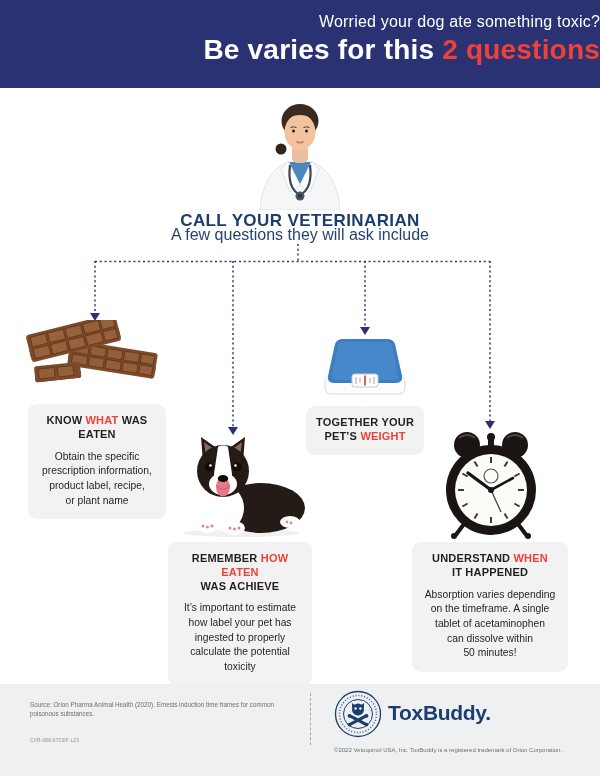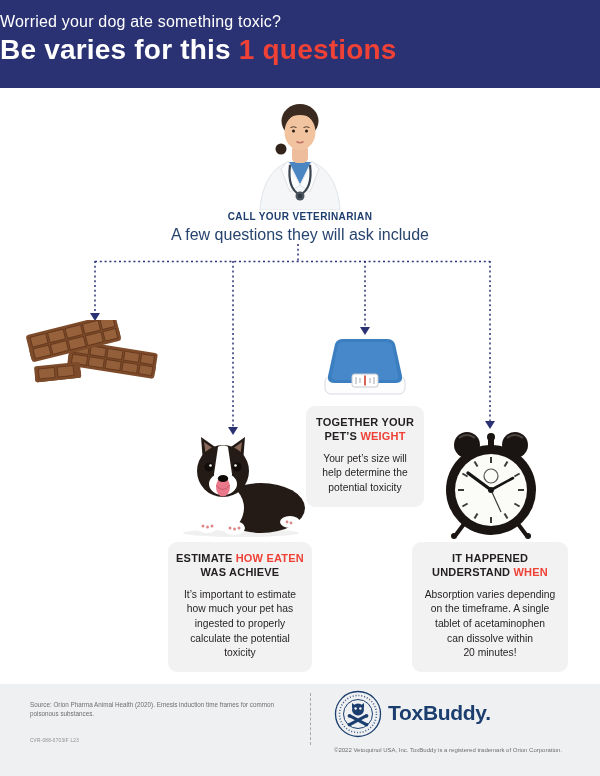--- a/index.html
+++ b/index.html
@@ -1,29 +1,29 @@
 <!DOCTYPE html>
 <html><head>
 <meta charset="utf-8">
 <style>
   * { margin:0; padding:0; box-sizing:border-box; }
   html,body { background:#ffffff; }
   body { font-family:"Liberation Sans", sans-serif; }
   .page { position:relative; width:600px; height:776px; background:#ffffff; overflow:hidden; }
 
   
-  .hero { position:absolute; left:0; top:0; width:600px; height:88px; background:#2b3273; text-align:left; }
+  .hero { position:absolute; left:0; top:0; width:600px; height:88px; background:#2b3273; text-align:right; }
   .hero-line1 { padding-top:13px; font-size:16px; color:#ffffff; font-weight:400; letter-spacing:.2px; }
   .hero-line2 { margin-top:3px; font-size:28px; font-weight:700; color:#ffffff; letter-spacing:.2px; }
   .hero-line2 .accent { color:#ef4136; }
 
   
   .vet { position:absolute; left:240px; top:97px; width:120px; height:113px; }
   .intro-title { position:absolute; left:0; top:211px; width:600px; text-align:center;
-                 font-size:10px; font-weight:700; color:#1d3d6d; letter-spacing:.4px; }
+                 font-size:17px; font-weight:700; color:#1d3d6d; letter-spacing:.4px; }
   .intro-sub   { position:absolute; left:0; top:226px; width:600px; text-align:center;
                  font-size:16px; color:#27446f; }
 
   
   .connectors { position:absolute; left:0; top:0; pointer-events:none; }
 
   
   .illus { position:absolute; }
   .i-choc  { left:24px;  top:320px; }
   .i-scale { left:317px; top:336px; }
@@ -54,21 +54,21 @@
   .vq-tag .gr { color:#8a8c8e; font-weight:700; }
   .copyright { position:absolute; left:334px; top:63px; width:252px; font-size:6px; color:#6d6e71; }
 </style>
 </head>
 <body>
 
 <div class="page">
 
   <header class="hero">
     <div class="hero-line1">Worried your dog ate something toxic?</div>
-    <div class="hero-line2"><span>Be varies for this </span><span class="accent">1 questions</span></div>
+    <div class="hero-line2"><span>Be varies for this </span><span class="accent">2 questions</span></div>
   </header>
 
   <svg class="connectors" width="600" height="776" viewBox="0 0 600 776">
     <g stroke="#2b3273" stroke-width="1.5" stroke-dasharray="2 2.8" fill="none">
       <path d="M298 244 V261"></path>
       <path d="M95 261.5 H490"></path>
       <path d="M95 261 V313"></path>
       <path d="M233 261 V427"></path>
       <path d="M365 261 V327"></path>
       <path d="M490 261 V421"></path>
@@ -230,53 +230,57 @@
           <line x1="30.6" y1="75.5" x2="25.4" y2="78.5"></line>
       </g>
       <circle cx="54" cy="48" r="7" fill="none" stroke="#555" stroke-width="1.2"></circle>
       <line x1="54" y1="62" x2="31" y2="45" stroke="#141414" stroke-width="3.4" stroke-linecap="round"></line>
       <line x1="54" y1="62" x2="76" y2="50" stroke="#141414" stroke-width="2.6" stroke-linecap="round"></line>
       <line x1="54" y1="62" x2="64" y2="84" stroke="#3a3a3a" stroke-width="1.2"></line>
       <circle cx="54" cy="62" r="3" fill="#141414"></circle>
     </svg>
   </div>
 
+  <div class="card card-1">
+    <div class="card-title"><span>KNOW </span><span class="hl">WHAT</span><span> WAS EATEN</span></div>
+    <div class="card-body">Obtain the specific
+prescription information,
+product label, recipe,
+or plant name</div>
+  </div>
 
   <div class="card card-2">
     <div class="card-title">
-      <div><span>ESTIMATE </span><span class="hl">HOW EATEN</span></div>
+      <div><span>REMEMBER </span><span class="hl">HOW EATEN</span></div>
       <div>WAS ACHIEVE</div>
     </div>
     <div class="card-body">It’s important to estimate
-how much your pet has
+how label your pet has
 ingested to properly
 calculate the potential
 toxicity</div>
   </div>
 
   <div class="card card-3">
     <div class="card-title">
       <div>TOGETHER YOUR</div>
       <div><span>PET’S </span><span class="hl">WEIGHT</span></div>
     </div>
-    <div class="card-body">Your pet’s size will
-help determine the
-potential toxicity</div>
   </div>
 
   <div class="card card-4">
     <div class="card-title">
+      <div><span>UNDERSTAND </span><span class="hl">WHEN</span></div>
       <div>IT HAPPENED</div>
-      <div><span>UNDERSTAND </span><span class="hl">WHEN</span></div>
     </div>
     <div class="card-body">Absorption varies depending
 on the timeframe. A single
 tablet of acetaminophen
 can dissolve within
-20 minutes!</div>
+50 minutes!</div>
   </div>
 
   <footer class="footer">
     <div class="source">Source: Orion Pharma Animal Health (2020). Emesis induction time frames for common
 poisonous substances.</div>
     <div class="doc-code">CVR-088-0703IF L23</div>
     <div class="f-divider"></div>
 
     <div class="badge">
       <svg width="48" height="48" viewBox="0 0 48 48">

